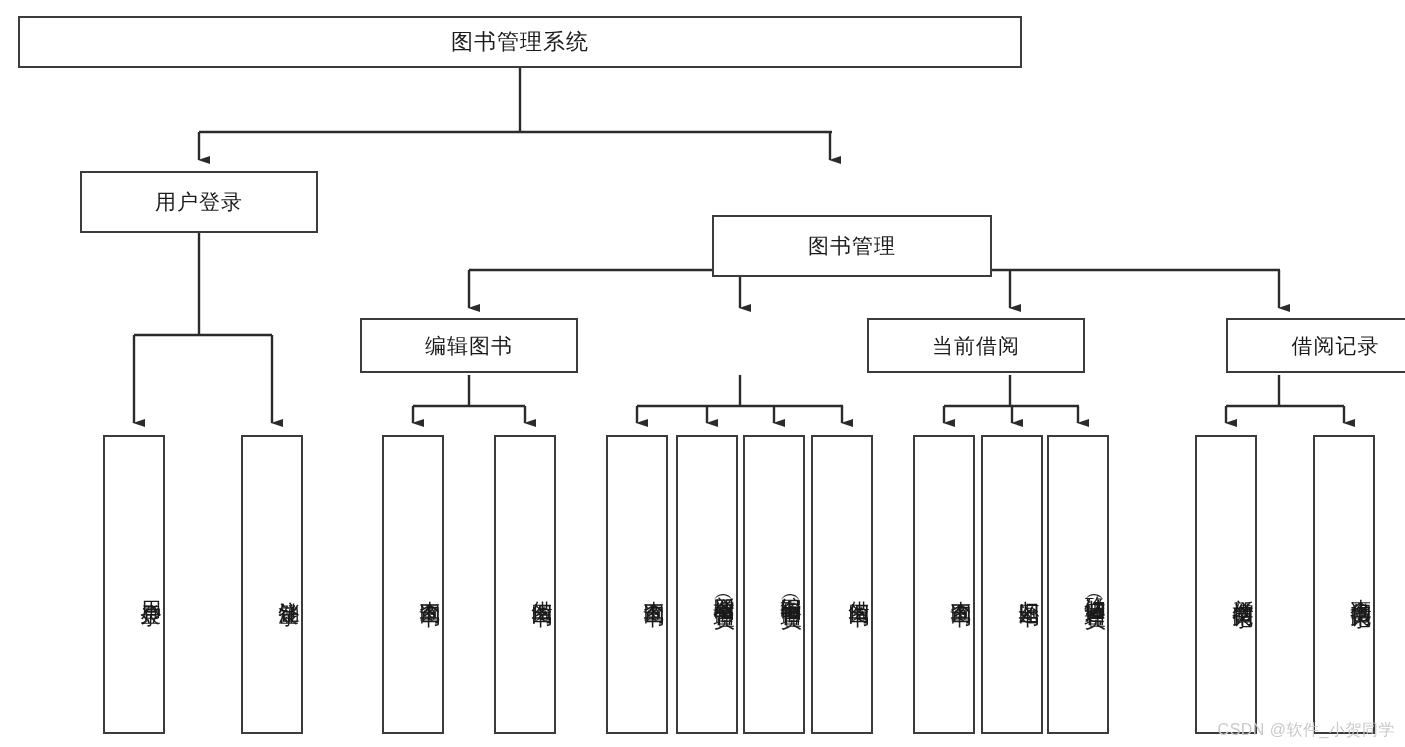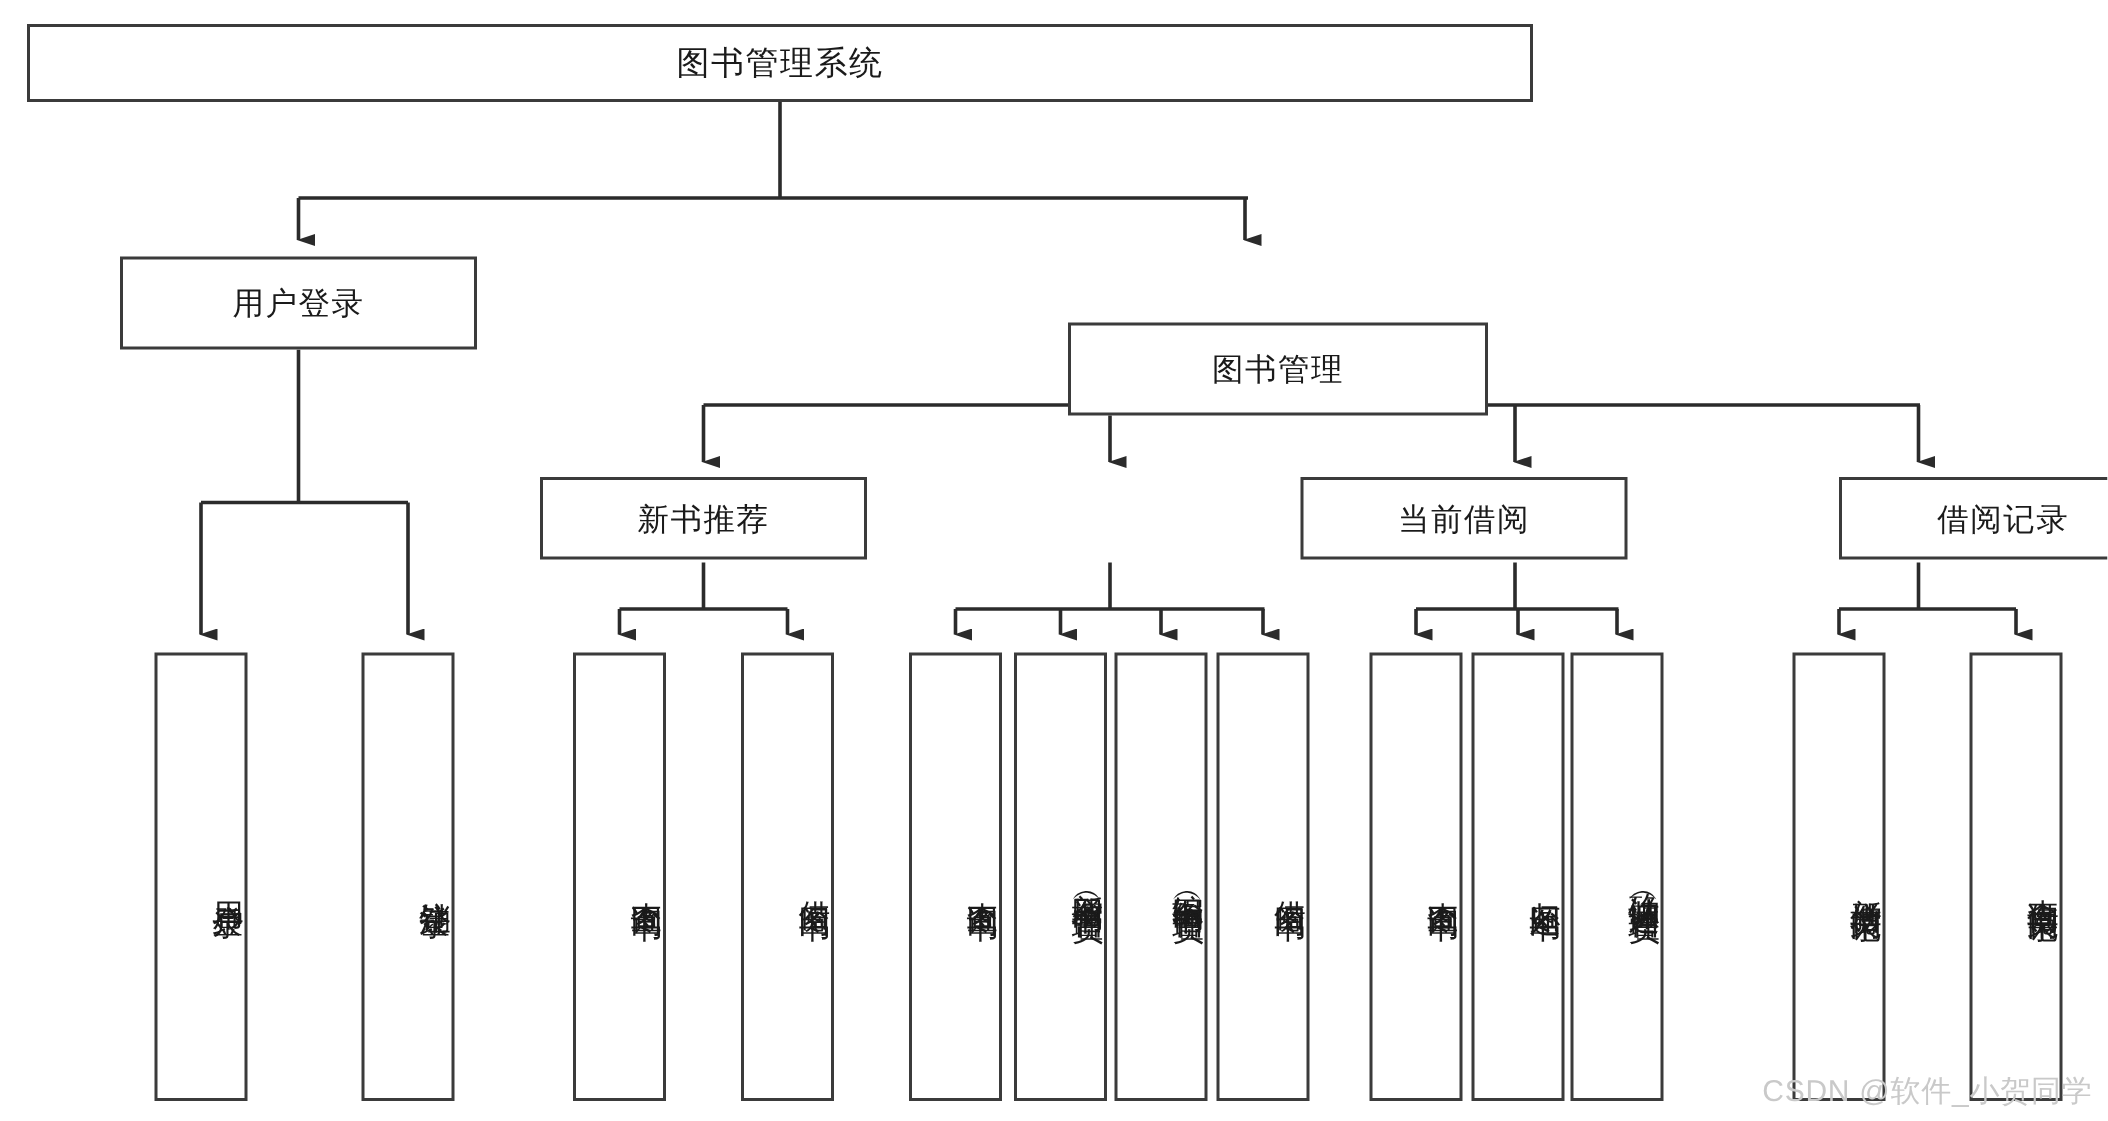--- a/index.html
+++ b/index.html
@@ -54,21 +54,21 @@
     text-orientation: upright;
     font-size: 21px;
     line-height: 1.16;
     letter-spacing: 2px;
     white-space: nowrap;
   }
   .watermark {
     position: absolute;
     right: 10px;
     bottom: 6px;
-    font-size: 20px;
+    font-size: 16px;
     color: #c9c9c9;
     letter-spacing: 0.5px;
     white-space: nowrap;
   }
 </style>
 </head>
 <body>
 
 <div id="canvas">
 
@@ -127,21 +127,21 @@
   </div>
 
   <div class="node horiz" style="left:80px; top:171px; width:238px; height:62px;">
     <span>用户登录</span>
   </div>
   <div class="node horiz" style="left:712px; top:171px; width:280px; height:62px;margin-top:44px;">
     <span>图书管理</span>
   </div>
 
   <div class="node horiz" style="left:360px; top:318px; width:218px; height:55px;">
-    <span>新书推荐</span>
+    <span>编辑图书</span>
   </div>
   <div class="node horiz" style="left:867px; top:318px; width:218px; height:55px;">
     <span>当前借阅</span>
   </div>
   <div class="node horiz" style="left:1226px; top:318px; width:219px; height:55px;">
     <span>借阅记录</span>
   </div>
 
   <div class="node vert" style="left:103px; top:435px; width:62px; height:299px;">
     <span class="vlabel">用户登录</span>

